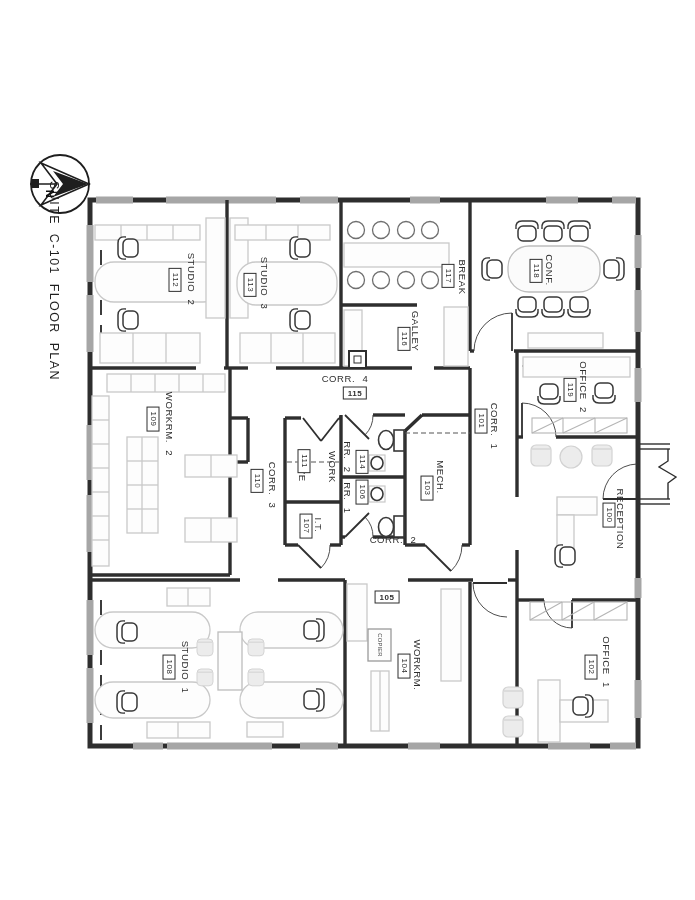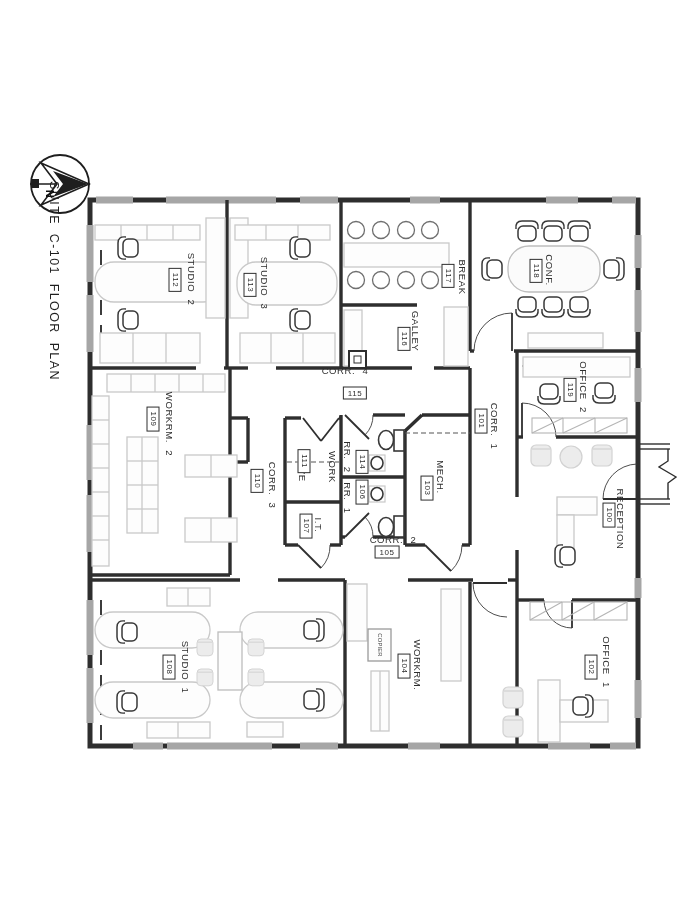--- a/index.html
+++ b/index.html
@@ -5,21 +5,21 @@
   html,body{margin:0;padding:0;background:#fff;}
   #sheet{position:relative;width:695px;height:900px;background:#ffffff;overflow:hidden;
          font-family:"Liberation Sans",sans-serif;}
   svg{position:absolute;left:0;top:0;}
   .lbl{position:absolute;color:#2e2e2e;font-size:9.5px;letter-spacing:.6px;word-spacing:4px;
        white-space:pre;line-height:1.05;transform:translate(-50%,-50%) rotate(90deg);text-align:center;}
   .lbl.h{transform:translate(-50%,-50%);}
   .numbox{position:absolute;color:#2e2e2e;font-size:8px;letter-spacing:.5px;background:#fff;
           border:1.2px solid #2e2e2e;padding:1px 4px 0 4px;line-height:10px;
           transform:translate(-50%,-50%) rotate(90deg);}
-  .numbox.h{transform:translate(-50%,-50%);}
+  .numbox.h{transform:translate(-50%,-50%);font-weight:bold;}
   .title-text{font-size:12.5px;letter-spacing:1.4px;color:#1f1f1f;}
   .copier-lbl{font-size:5.8px;letter-spacing:.2px;color:#4a4a4a;}
   .north-n{font-size:11px;font-weight:bold;color:#111;}
 </style>
 </head>
 <body>
 
 <div id="sheet">
 
 <svg width="695" height="900" viewBox="0 0 695 900">
@@ -369,21 +369,21 @@
 
 <div class="lbl" style="left:462px;top:277px">BREAK</div>
 <div class="numbox" style="left:448px;top:276px">117</div>
 
 <div class="lbl" style="left:549px;top:270px">CONF.</div>
 <div class="numbox" style="left:536px;top:271px">118</div>
 
 <div class="lbl" style="left:415px;top:331px">GALLEY</div>
 <div class="numbox" style="left:404px;top:339px">116</div>
 
-<div class="lbl h" style="left:345px;top:371px">CORR. 4</div>
+<div class="lbl h" style="left:345px;top:379px">CORR. 4</div>
 <div class="numbox h" style="left:355px;top:393px">115</div>
 
 <div class="lbl" style="left:169px;top:424px">WORKRM. 2</div>
 <div class="numbox" style="left:153px;top:419px">109</div>
 
 <div class="lbl" style="left:272px;top:485px">CORR. 3</div>
 <div class="numbox" style="left:257px;top:481px">110</div>
 
 <div class="lbl" style="left:322px;top:467px">
   <div>WORK</div>
@@ -397,21 +397,21 @@
 <div class="lbl" style="left:347px;top:498px">RR. 1</div>
 <div class="numbox" style="left:362px;top:492px">106</div>
 
 <div class="lbl" style="left:318px;top:525px">I.T.</div>
 <div class="numbox" style="left:306px;top:526px">107</div>
 
 <div class="lbl" style="left:440px;top:477px">MECH.</div>
 <div class="numbox" style="left:427px;top:488px">103</div>
 
 <div class="lbl h" style="left:393px;top:540px">CORR. 2</div>
-<div class="numbox h" style="left:387px;top:552px">105</div>
+<div class="numbox h" style="left:387px;top:597px">105</div>
 
 <div class="lbl" style="left:494px;top:426px">CORR. 1</div>
 <div class="numbox" style="left:481px;top:421px">101</div>
 
 <div class="lbl" style="left:583px;top:387px">OFFICE 2</div>
 <div class="numbox" style="left:570px;top:390px">119</div>
 
 <div class="lbl" style="left:620px;top:519px">RECEPTION</div>
 <div class="numbox" style="left:609px;top:515px">100</div>
 

